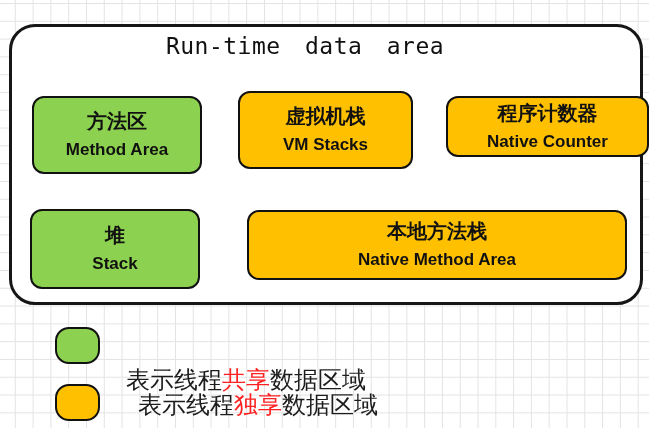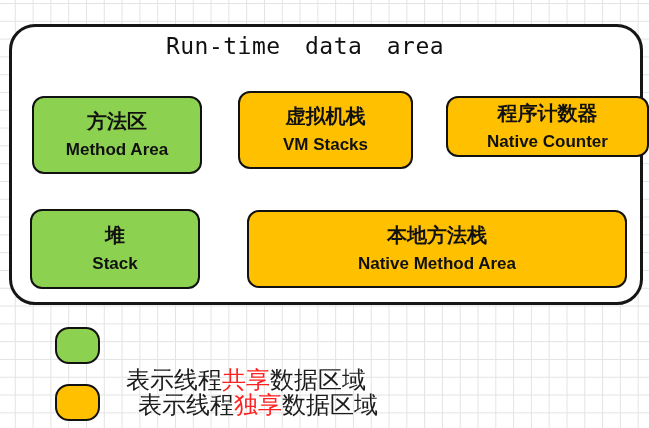--- a/index.html
+++ b/index.html
@@ -46,21 +46,21 @@
     line-height:1.55;
   }
   .shared    { background:#8CD14F; }
   .exclusive { background:#FFC000; }
   .zh { font-size:20px; font-family:"DejaVu Serif", serif; }
   .en { font-size:17px; font-family:Liberation Sans, sans-serif; white-space:nowrap; }
   .node-method-area        { left:32px;  top:96px;  width:170px; height:78px; }
   .node-vm-stacks          { left:238px; top:91px;  width:175px; height:78px; }
   .node-program-counter    { left:446px; top:96px;  width:203px; height:61px; }
   .node-heap               { left:30px;  top:209px; width:170px; height:80px; }
-  .node-native-method-stack{ left:247px; top:210px; width:380px; height:78px; }
+  .node-native-method-stack{ left:247px; top:210px; width:380px; height:70px; }
   .legend-swatch {
     position:absolute;
     left:55px; width:45px; height:37px;
     border:2.5px solid #111;
     border-radius:14px;
   }
   .legend-swatch.row1 { top:327px; }
   .legend-swatch.row2 { top:384px; }
   .legend-text {
     position:absolute;

